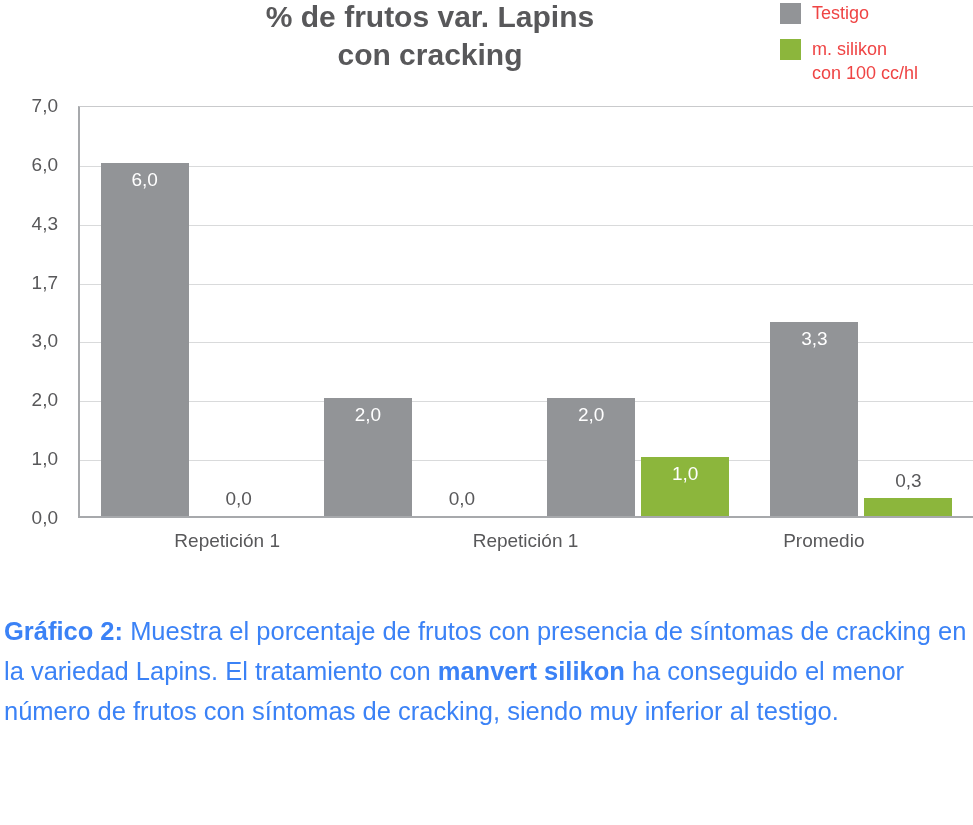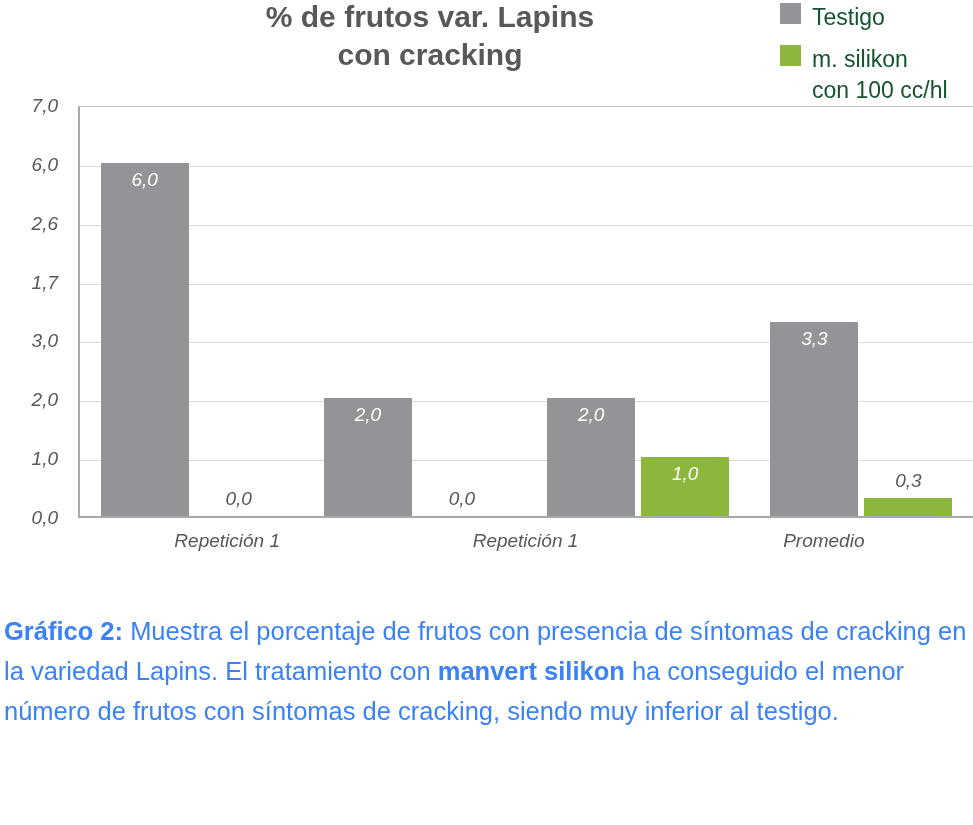--- a/index.html
+++ b/index.html
@@ -44,34 +44,33 @@
     margin-bottom: 12px;
   }
   .legend-swatch {
     width: 21px;
     height: 21px;
     flex: 0 0 21px;
     margin-right: 11px;
     margin-top: 1px;
   }
   .legend-label {
-    font-size: 23px;
+    font-size: 18px;
     line-height: 1.32;
-    color: #14532d;
+    color: #ef4444;
     white-space: pre-line;
   }
 
   
   .plot-wrap {
     position: absolute;
     left: 0;
     top: 98px;
     width: 973px;
     height: 480px;
-    font-style: italic;
   }
   .y-axis-labels {
     position: absolute;
     left: 0;
     top: 0;
     width: 68px;
     height: 420px;
   }
   .y-label {
     position: absolute;
@@ -186,21 +185,21 @@
       <span class="legend-label">m. silikon
 con 100 cc/hl</span>
     </div>
   </div>
 
   <div class="plot-wrap">
 
     <div class="y-axis-labels">
       <div class="y-label" style="top:8px">7,0</div>
       <div class="y-label" style="top:66.8px">6,0</div>
-      <div class="y-label" style="top:125.7px">2,6</div>
+      <div class="y-label" style="top:125.7px">4,3</div>
       <div class="y-label" style="top:184.5px">1,7</div>
       <div class="y-label" style="top:243.4px">3,0</div>
       <div class="y-label" style="top:302.2px">2,0</div>
       <div class="y-label" style="top:361.1px">1,0</div>
       <div class="y-label" style="top:420px">0,0</div>
     </div>
 
     <div class="plot">
       <div class="gridline" style="top:58.86px"></div>
       <div class="gridline" style="top:117.71px"></div>

